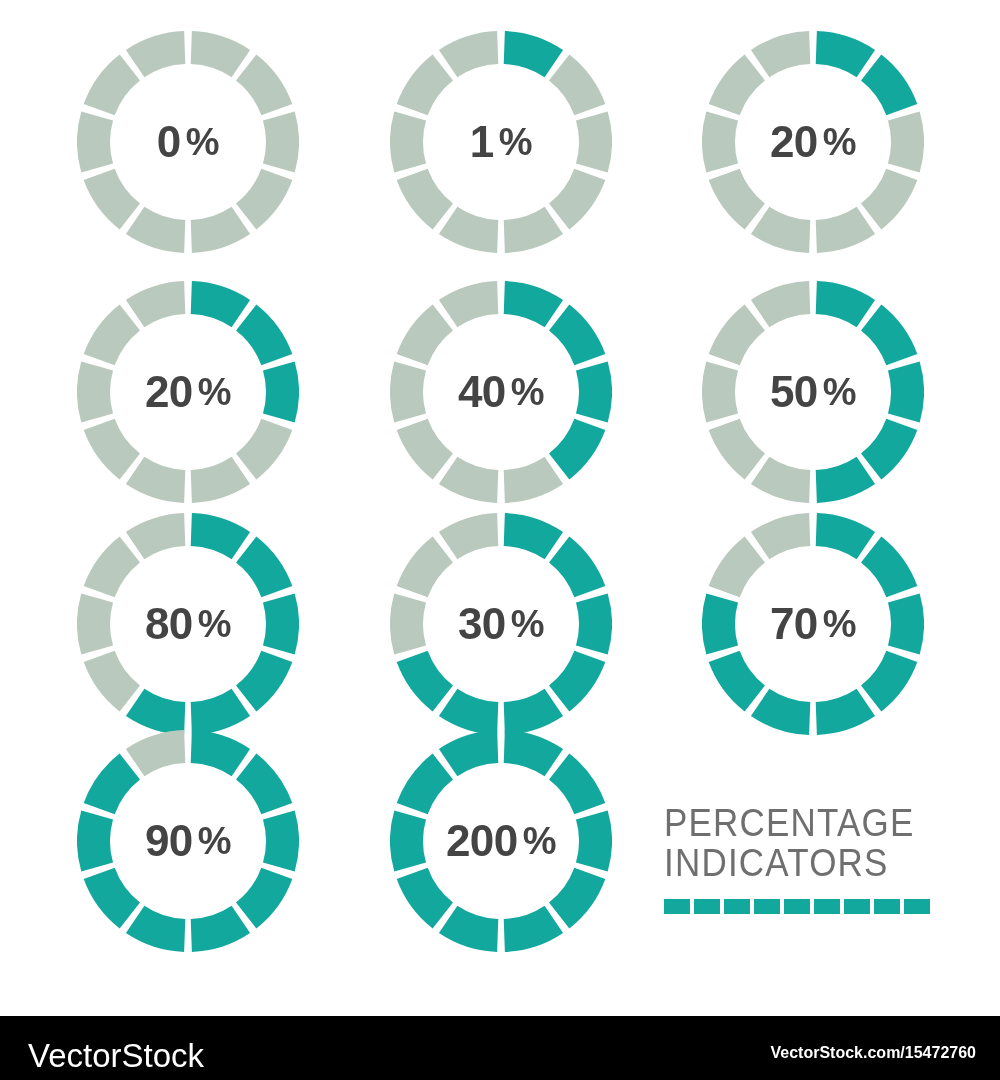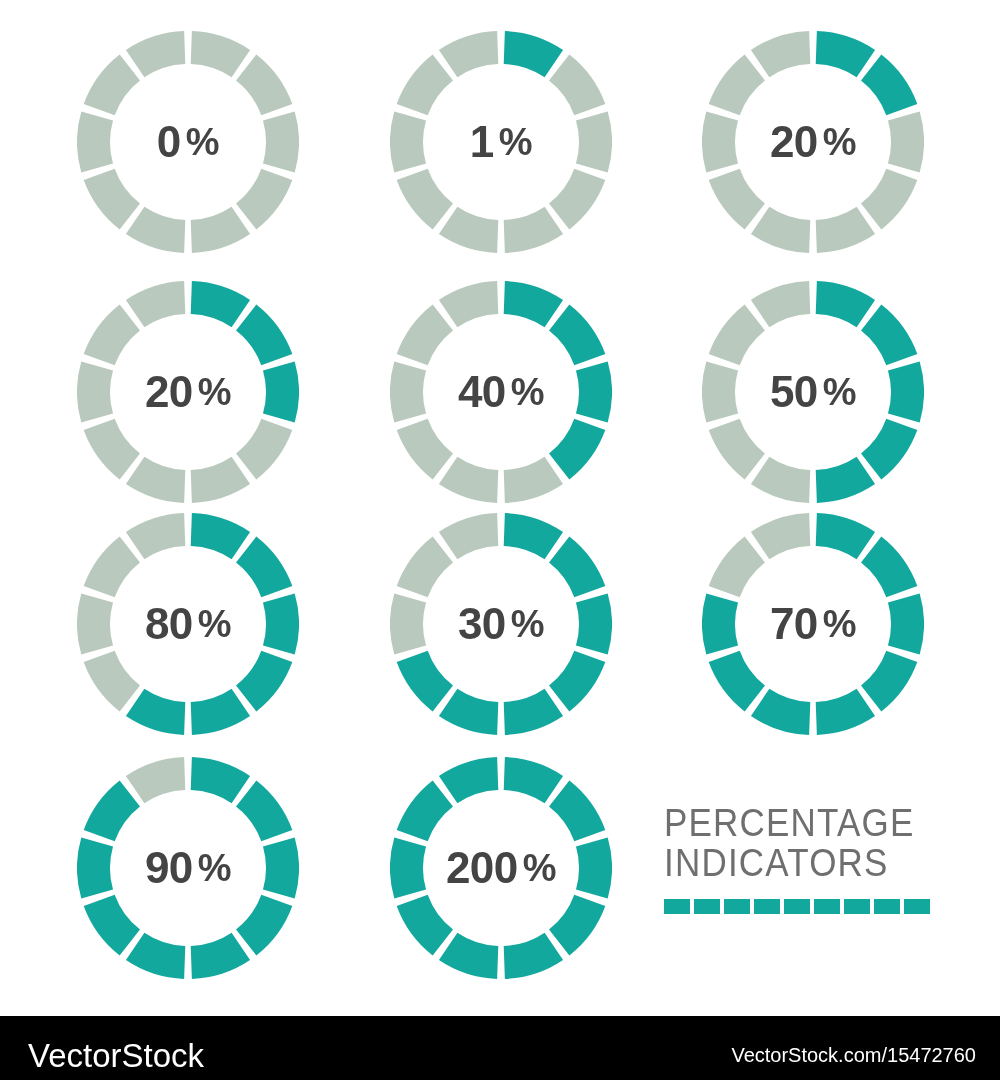--- a/index.html
+++ b/index.html
@@ -54,21 +54,21 @@
   }
 
   
   .col1 { left: 77px; }
   .col2 { left: 390px; }
   .col3 { left: 702px; }
   
   .row1 { top: 31px; }
   .row2 { top: 281px; }
   .row3 { top: 513px; }
-  .row4 { top: 757px; text-decoration: underline; }
+  .row4 { top: 730px; text-decoration: underline; }
 
   #brand-block {
     position: absolute;
     left: 664px;
     top: 800px;
     width: 280px;
   }
   .brand-line {
     font-family: "Liberation Sans", sans-serif;
     font-weight: normal;
@@ -108,22 +108,22 @@
     font-size: 33px;
     font-weight: normal;
     color: #ffffff;
     letter-spacing: 0px;
   }
   #footer-url {
     position: absolute;
     right: 24px;
     top: 28px;
     font-family: "Liberation Sans", sans-serif;
-    font-size: 20px;
-    font-weight: normal;
+    font-size: 16px;
+    font-weight: bold;
     color: #ffffff;
   }
 </style>
 </head>
 <body>
 
 <div id="canvas">
 
   <div id="gauges-area">
       <div class="gauge row1 col1">

